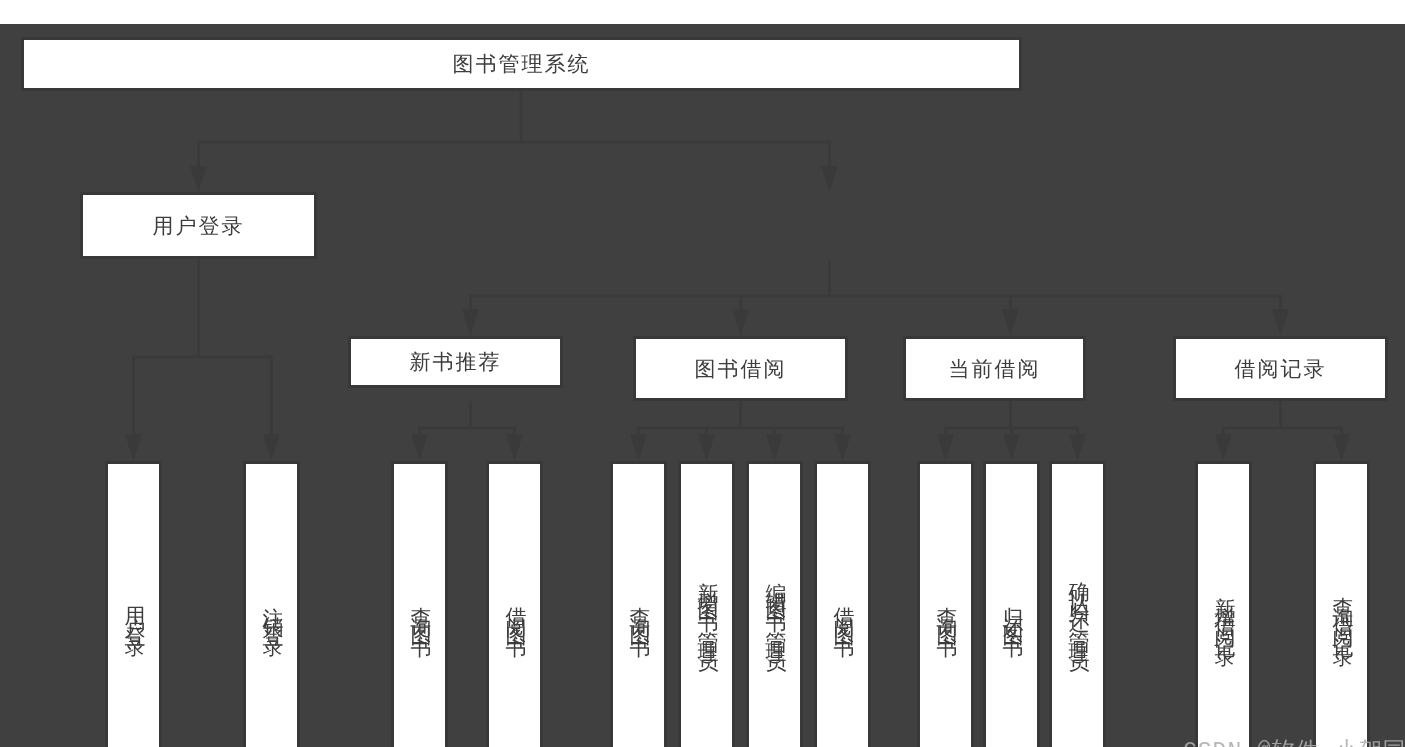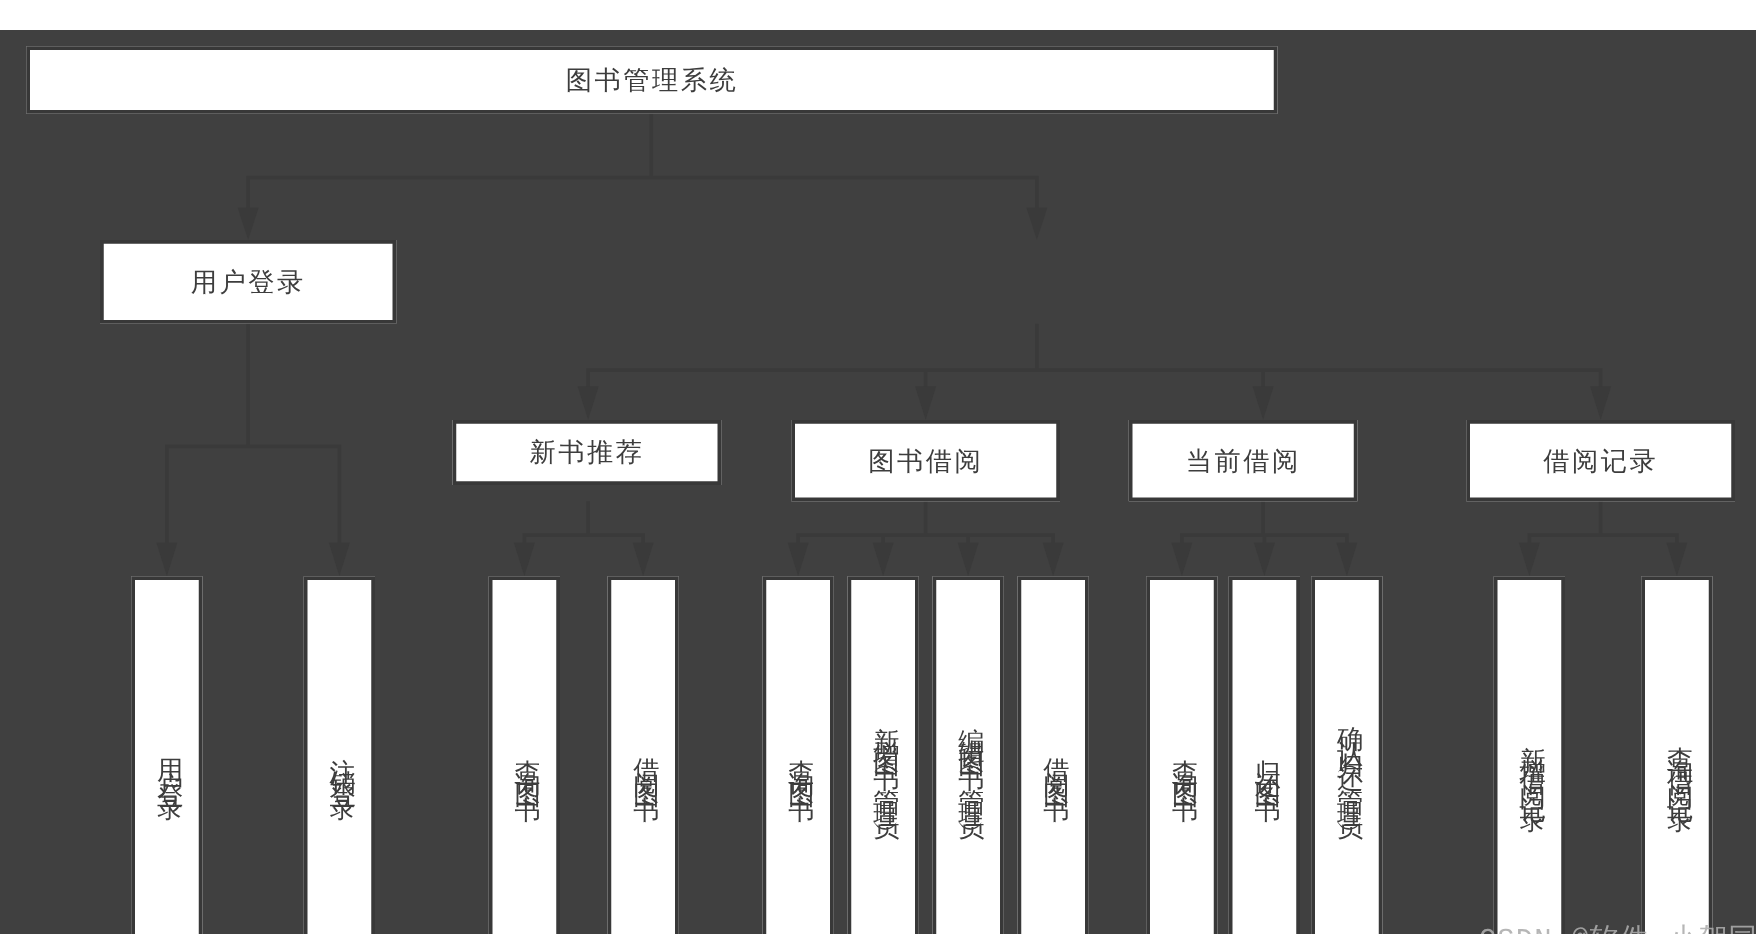--- a/index.html
+++ b/index.html
@@ -62,21 +62,21 @@
       <polygon points="1069,410 1086,410 1077.5,437"></polygon>
       <polygon points="1215,410 1232,410 1223.5,437"></polygon>
       <polygon points="1333,410 1350,410 1341.5,437"></polygon>
     </g>
   </svg>
 
   <div class="hbox" style="left:21px;top:13px;width:1001px;height:54px">图书管理系统</div>
 
   <div class="hbox" style="left:80px;top:168px;width:237px;height:67px">用户登录</div>
 
-  <div class="hbox" style="left:362px;top:312px;width:215px;height:52px">新书推荐</div>
+  <div class="hbox" style="left:348px;top:312px;width:215px;height:52px">新书推荐</div>
   <div class="hbox" style="left:633px;top:312px;width:215px;height:65px">图书借阅</div>
   <div class="hbox" style="left:903px;top:312px;width:183px;height:65px">当前借阅</div>
   <div class="hbox" style="left:1173px;top:312px;width:215px;height:65px">借阅记录</div>
 
   <div class="vbox" style="left:105px">
     <span class="vt">用户登录</span>
   </div>
   <div class="vbox" style="left:243px">
     <span class="vt">注销登录</span>
   </div>

